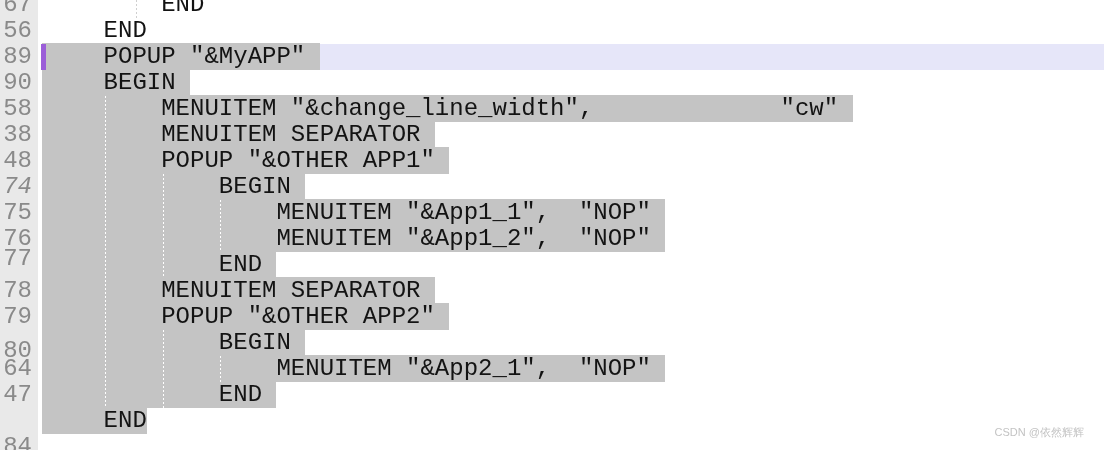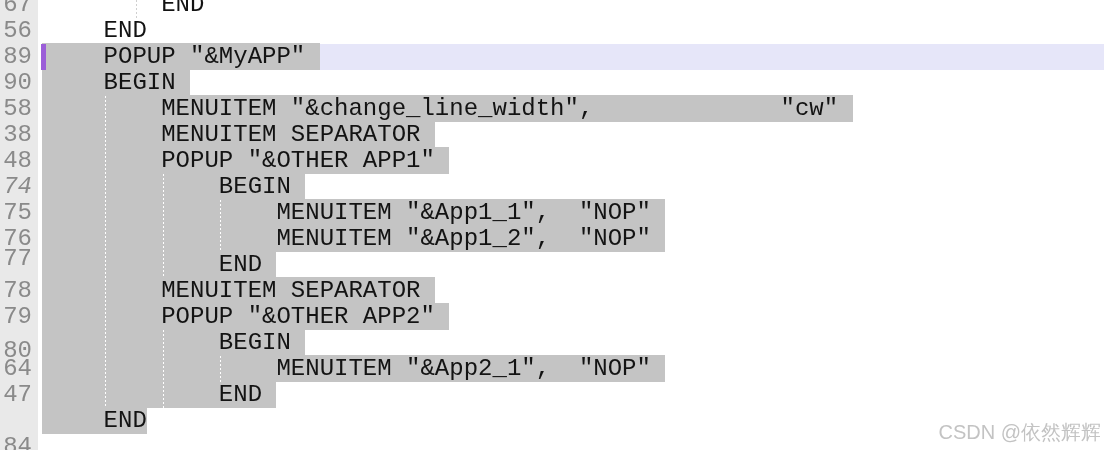--- a/index.html
+++ b/index.html
@@ -31,23 +31,23 @@
     font-size:24px;line-height:26px;
     white-space:pre;
     color:var(--code-text);
   }
   .sel{background:var(--sel);margin-left:-4px;padding-left:4px;}
   .change-bar{position:absolute;left:3px;top:0;width:5px;height:26px;background:var(--change-bar);z-index:3;}
   .guide{position:absolute;width:1px;z-index:4;}
   .guide-sel{background-image:repeating-linear-gradient(to bottom,var(--guide-sel) 0 2px,transparent 2px 4px);}
   .guide-plain{background-image:repeating-linear-gradient(to bottom,var(--guide-plain) 0 2px,transparent 2px 4px);}
   .watermark{
-    position:absolute;right:3px;top:423px;
+    position:absolute;right:20px;top:423px;
     font-family:"Liberation Sans","DejaVu Sans",sans-serif;
-    font-size:20px;line-height:18px;
+    font-size:11px;line-height:18px;
     color:var(--watermark);
     z-index:7;white-space:nowrap;text-align:right;
   }
 </style>
 </head>
 <body>
 
 <div class="screen">
   <div class="code-area">
       <div class="code-row" style="top: -8px;">

